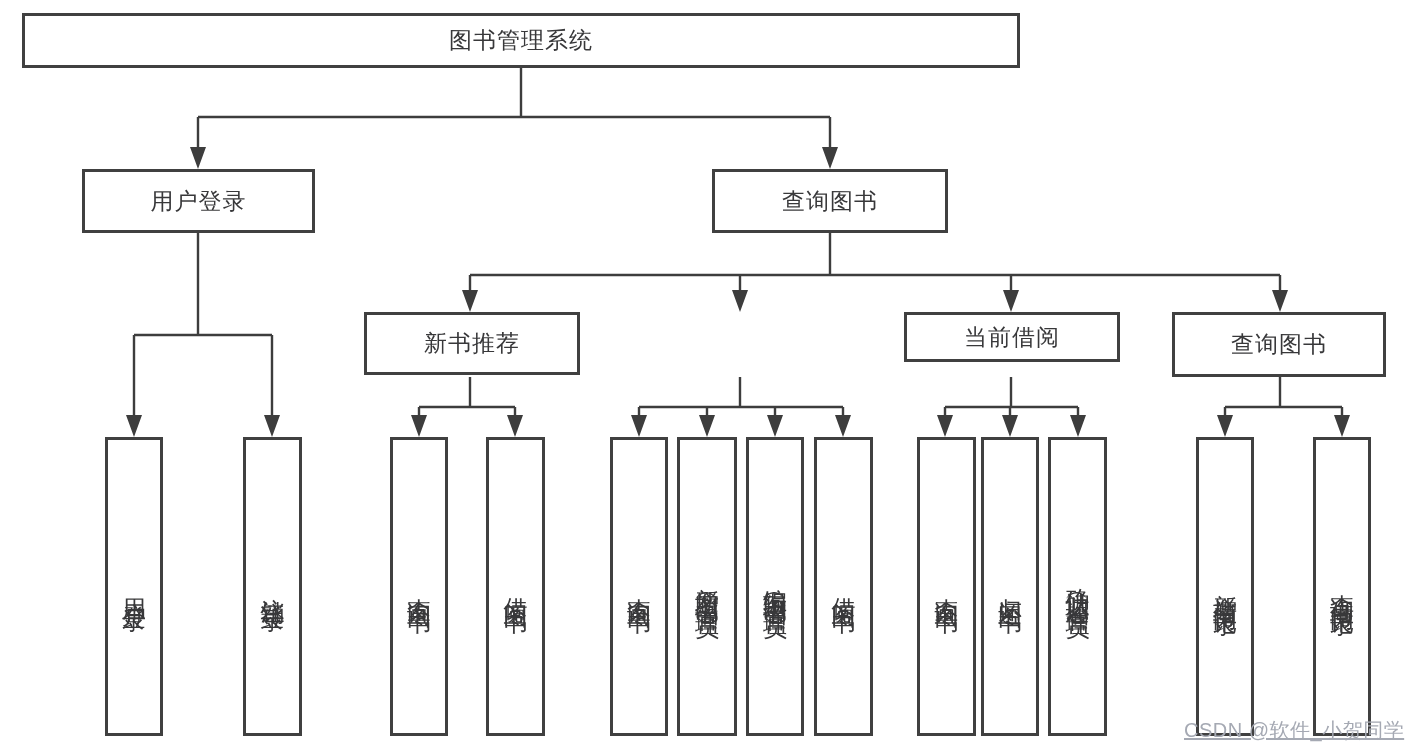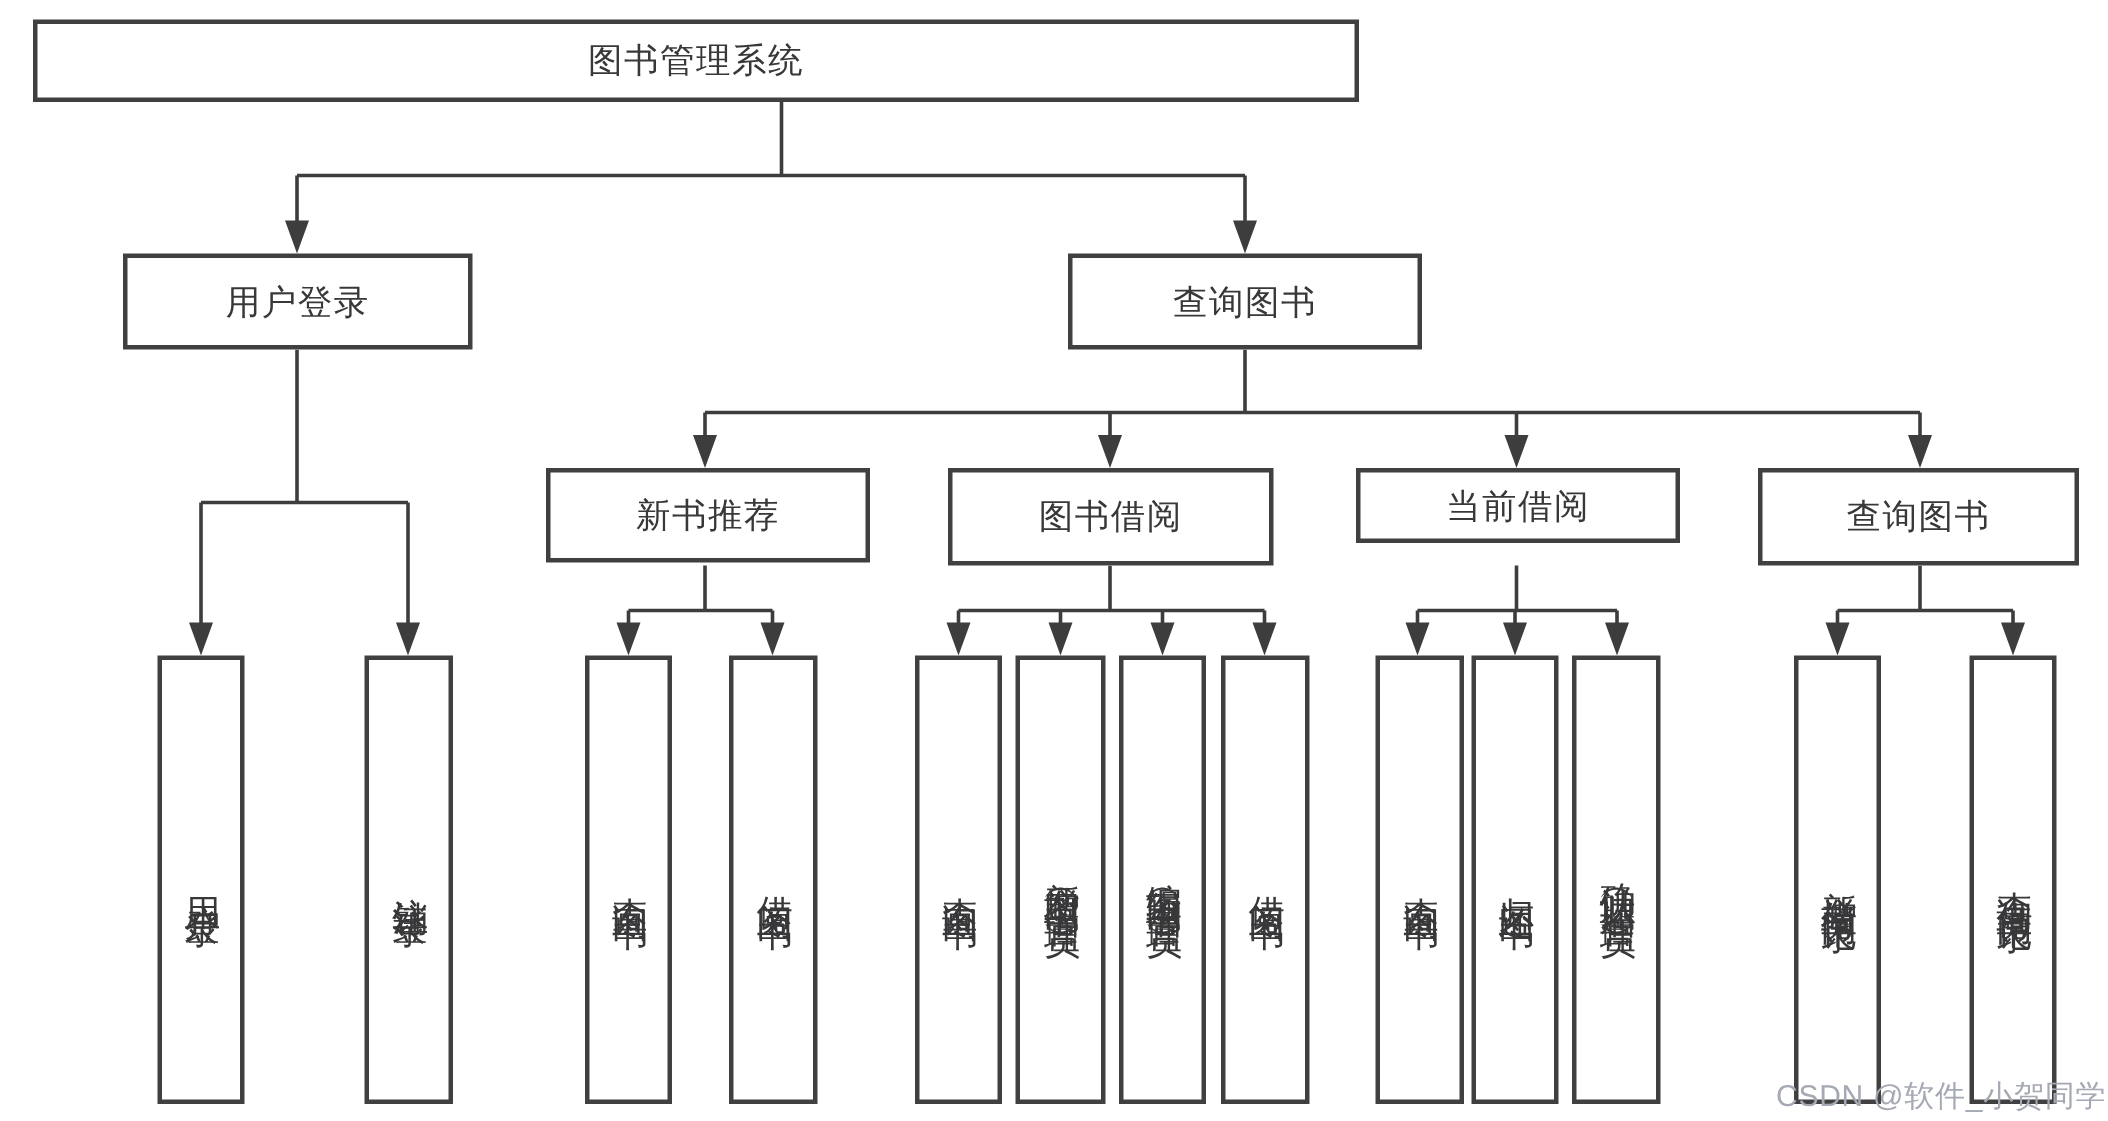--- a/index.html
+++ b/index.html
@@ -40,21 +40,21 @@
     text-orientation:mixed;
     font-size:24px;
     letter-spacing:4px;
     line-height:1;
     white-space:nowrap;
   }
   #watermark{
     position:absolute;left:1184px;top:717px;
     font-size:20px;letter-spacing:0.5px;
     color:var(--watermark);
-    z-index:3;white-space:nowrap;
+    z-index:3;white-space:nowrap;text-decoration:underline;
   }
 </style>
 </head>
 <body>
 
 <div id="stage">
 
   <svg id="connectors" viewBox="0 0 1405 747" xmlns="http://www.w3.org/2000/svg">
     <path class="lines" d="
       M521 67 V117  M198 117 H830  M198 117 V150  M830 117 V150
@@ -80,36 +80,33 @@
       M699 415 L715 415 L707 437 Z
       M767 415 L783 415 L775 437 Z
       M835 415 L851 415 L843 437 Z
       M937 415 L953 415 L945 437 Z
       M1002 415 L1018 415 L1010 437 Z
       M1070 415 L1086 415 L1078 437 Z
       M1217 415 L1233 415 L1225 437 Z
       M1334 415 L1350 415 L1342 437 Z"></path>
   </svg>
 
-  <div class="hbox" style="left:22px;top:13px;width:884px;height:55px">
+  <div class="hbox" style="left:22px;top:13px;width:998px;height:55px">
     <span>图书管理系统</span>
   </div>
 
   <div class="hbox" style="left:82px;top:169px;width:233px;height:64px">
     <span>用户登录</span>
   </div>
   <div class="hbox" style="left:712px;top:169px;width:236px;height:64px">
     <span>查询图书</span>
   </div>
 
   <div class="hbox" style="left:364px;top:312px;width:216px;height:63px">
     <span>新书推荐</span>
-  </div>
-  <div class="hbox" style="left:632px;top:312px;width:217px;height:65px">
-    <span>图书借阅</span>
   </div>
   <div class="hbox" style="left:904px;top:312px;width:216px;height:50px">
     <span>当前借阅</span>
   </div>
   <div class="hbox" style="left:1172px;top:312px;width:214px;height:65px">
     <span>查询图书</span>
   </div>
 
   <div class="vbox" style="left:105px;width:58px">
     <span>用户登录</span>

